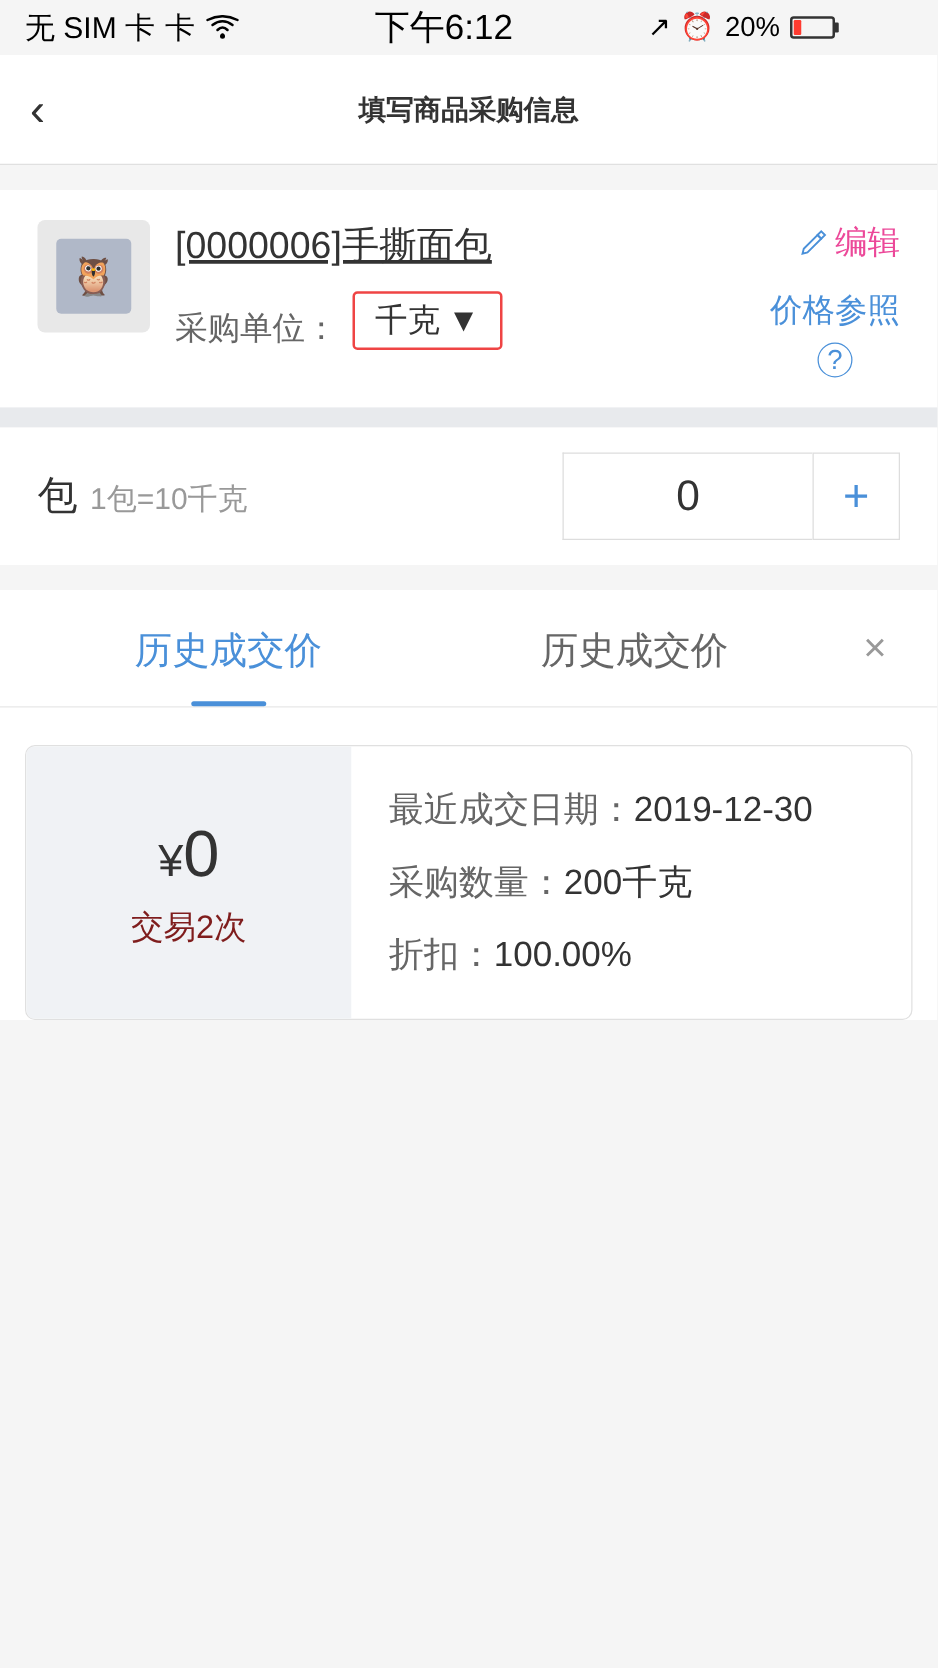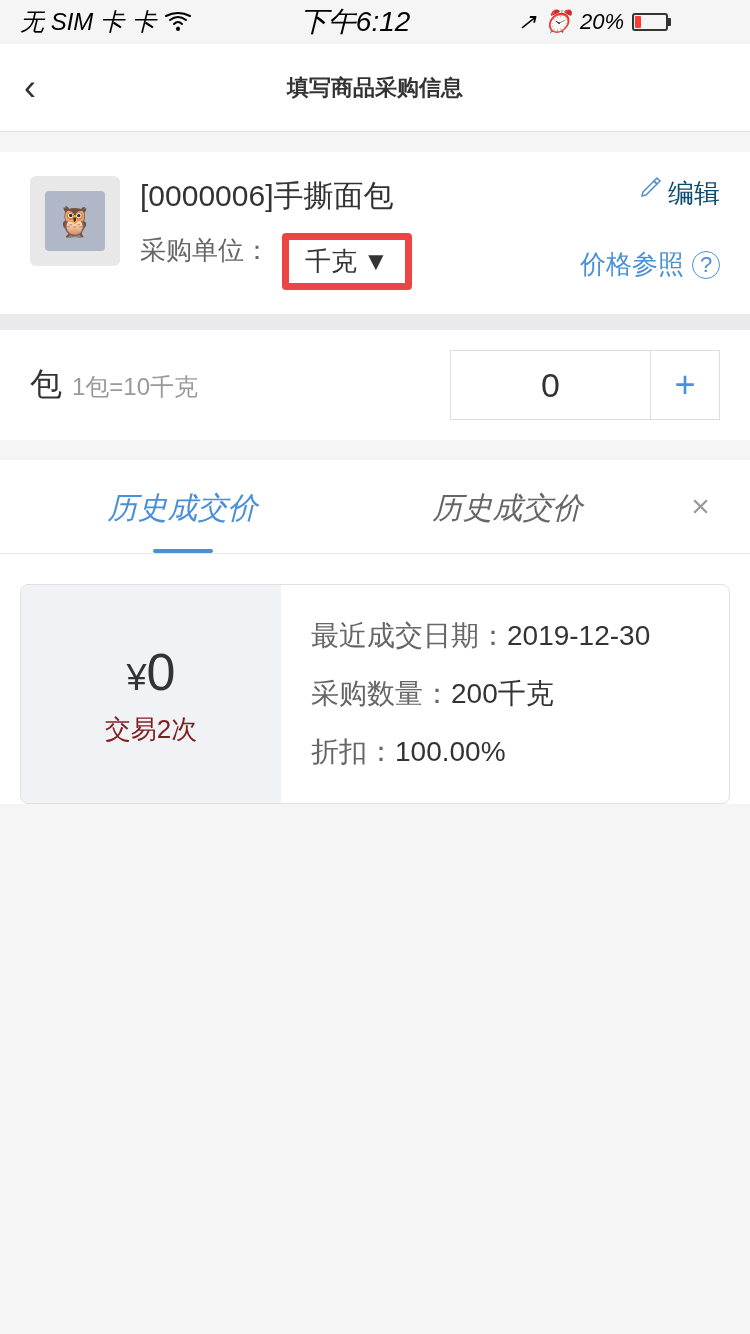--- a/index.html
+++ b/index.html
@@ -16,21 +16,20 @@
     .status-bar {
       width: 688px;
       height: 44px;
       background: #f5f5f5;
       display: flex;
       align-items: center;
       justify-content: space-between;
       padding: 0 20px;
       font-size: 24px;
       color: #000;
-      font-style: italic;
     }
     .status-left { display: flex; align-items: center; gap: 8px; }
     .status-center { font-size: 28px; font-weight: 500; }
     .status-right { display: flex; align-items: center; gap: 8px; font-size: 22px; }
     .battery-icon {
       display: inline-flex;
       align-items: center;
       gap: 2px;
     }
     .battery-body {
@@ -128,56 +127,59 @@
       color: #7a8fa8;
     }
     .product-info {
       flex: 1;
     }
     .product-name {
       font-size: 30px;
       font-weight: 500;
       color: #333;
       margin-bottom: 16px;
+      text-decoration: underline;
     }
     .product-unit-row {
       display: flex;
-      align-items: flex-start;
+      align-items: flex-end;
       gap: 12px;
       font-size: 26px;
       color: #666;
     }
     .unit-label { color: #666; }
     .unit-select {
-      border: 7px solid #ef4444;
+      border: 2px solid #ef4444;
       border-radius: 4px;
       padding: 4px 16px;
       font-size: 26px;
       color: #333;
       background: #fff;
       display: flex;
       align-items: center;
       gap: 6px;
     }
     .edit-btn {
-      color: #0c4a6e;
+      color: #ec4899;
       font-size: 26px;
       display: flex;
+      align-items: center;
       gap: 6px;
       cursor: pointer;
       white-space: nowrap;
     }
     .price-ref-btn {
       color: #4a90d9;
       font-size: 26px;
       display: flex;
       align-items: center;
       gap: 8px;
       cursor: pointer;
-      margin-top: 16px;
+      margin-top: 0;
+      flex-direction: column;
     }
     .product-right {
       display: flex;
       flex-direction: column;
       align-items: flex-end;
       gap: 20px;
     }
 
     
     .gray-divider {
@@ -240,21 +242,20 @@
     .tab-section {
       background: #fff;
       margin-top: 20px;
     }
     .tab-bar {
       display: flex;
       align-items: center;
       border-bottom: 1px solid #e8e8e8;
       padding: 0 20px;
       position: relative;
-      font-style: italic;
     }
     .tab-item {
       flex: 1;
       text-align: center;
       padding: 28px 0 24px;
       font-size: 30px;
       color: #666;
       cursor: pointer;
       position: relative;
     }

